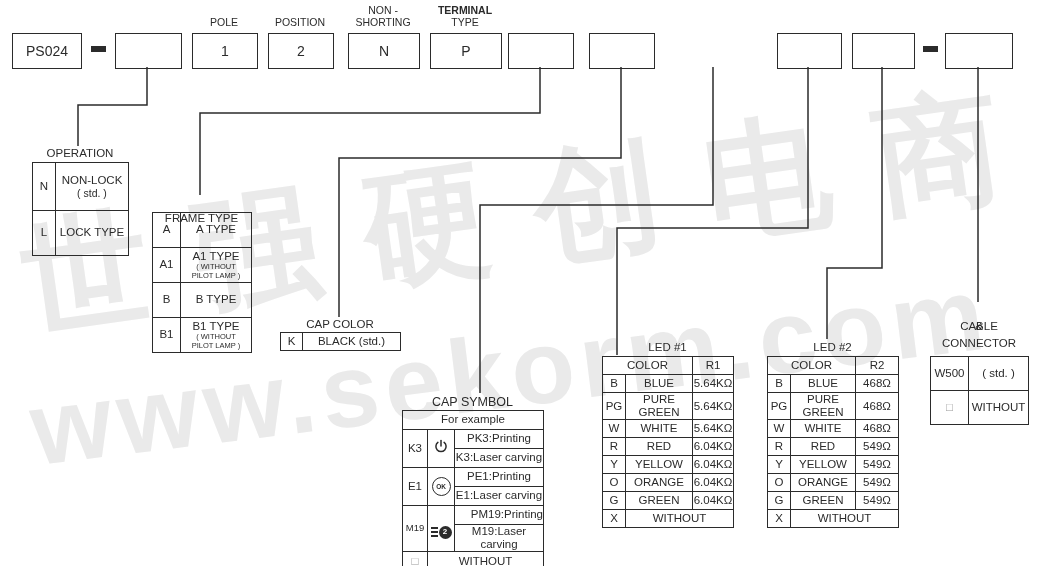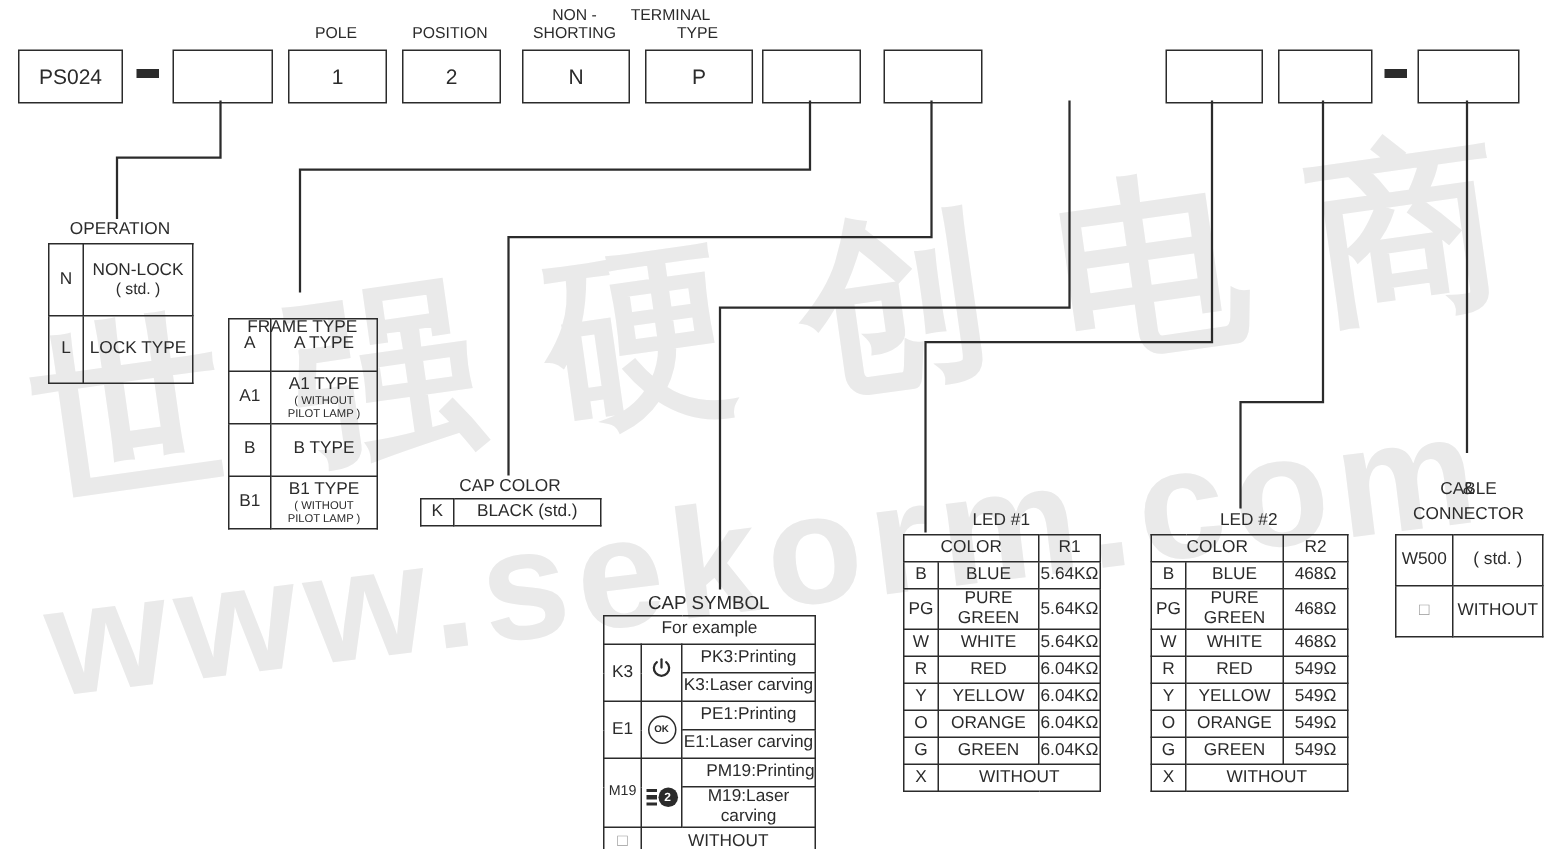--- a/index.html
+++ b/index.html
@@ -53,21 +53,21 @@
     <polyline points="713,67 713,205 480,205 480,393"></polyline>
     <polyline points="808,67 808,228 617,228 617,355"></polyline>
     <polyline points="882,67 882,268 827,268 827,339"></polyline>
     <polyline points="978,67 978,302"></polyline>
   </svg>
 
   <div class="toplab" style="left:192px;top:17px;width:64px;">POLE</div>
   <div class="toplab" style="left:268px;top:17px;width:64px;">POSITION</div>
   <div class="toplab" style="left:348px;top:5px;width:70px;">NON -</div>
   <div class="toplab" style="left:348px;top:17px;width:70px;">SHORTING</div>
-  <div class="toplab" style="left:412px;top:5px;width:70px;">TERMINAL</div>
+  <div class="toplab" style="left:430px;top:5px;width:70px;font-weight:bold;">TERMINAL</div>
   <div class="toplab" style="left:430px;top:17px;width:70px;">TYPE</div>
 
   <div class="pbox" style="left:12px;width:68px;">PS024</div>
   <div class="dash" style="left:91px;"></div>
   <div class="pbox" style="left:115px;width:65px;"></div>
   <div class="pbox" style="left:192px;width:64px;">1</div>
   <div class="pbox" style="left:268px;width:64px;">2</div>
   <div class="pbox" style="left:348px;width:70px;">N</div>
   <div class="pbox" style="left:430px;width:70px;">P</div>
   <div class="pbox" style="left:508px;width:64px;"></div>

